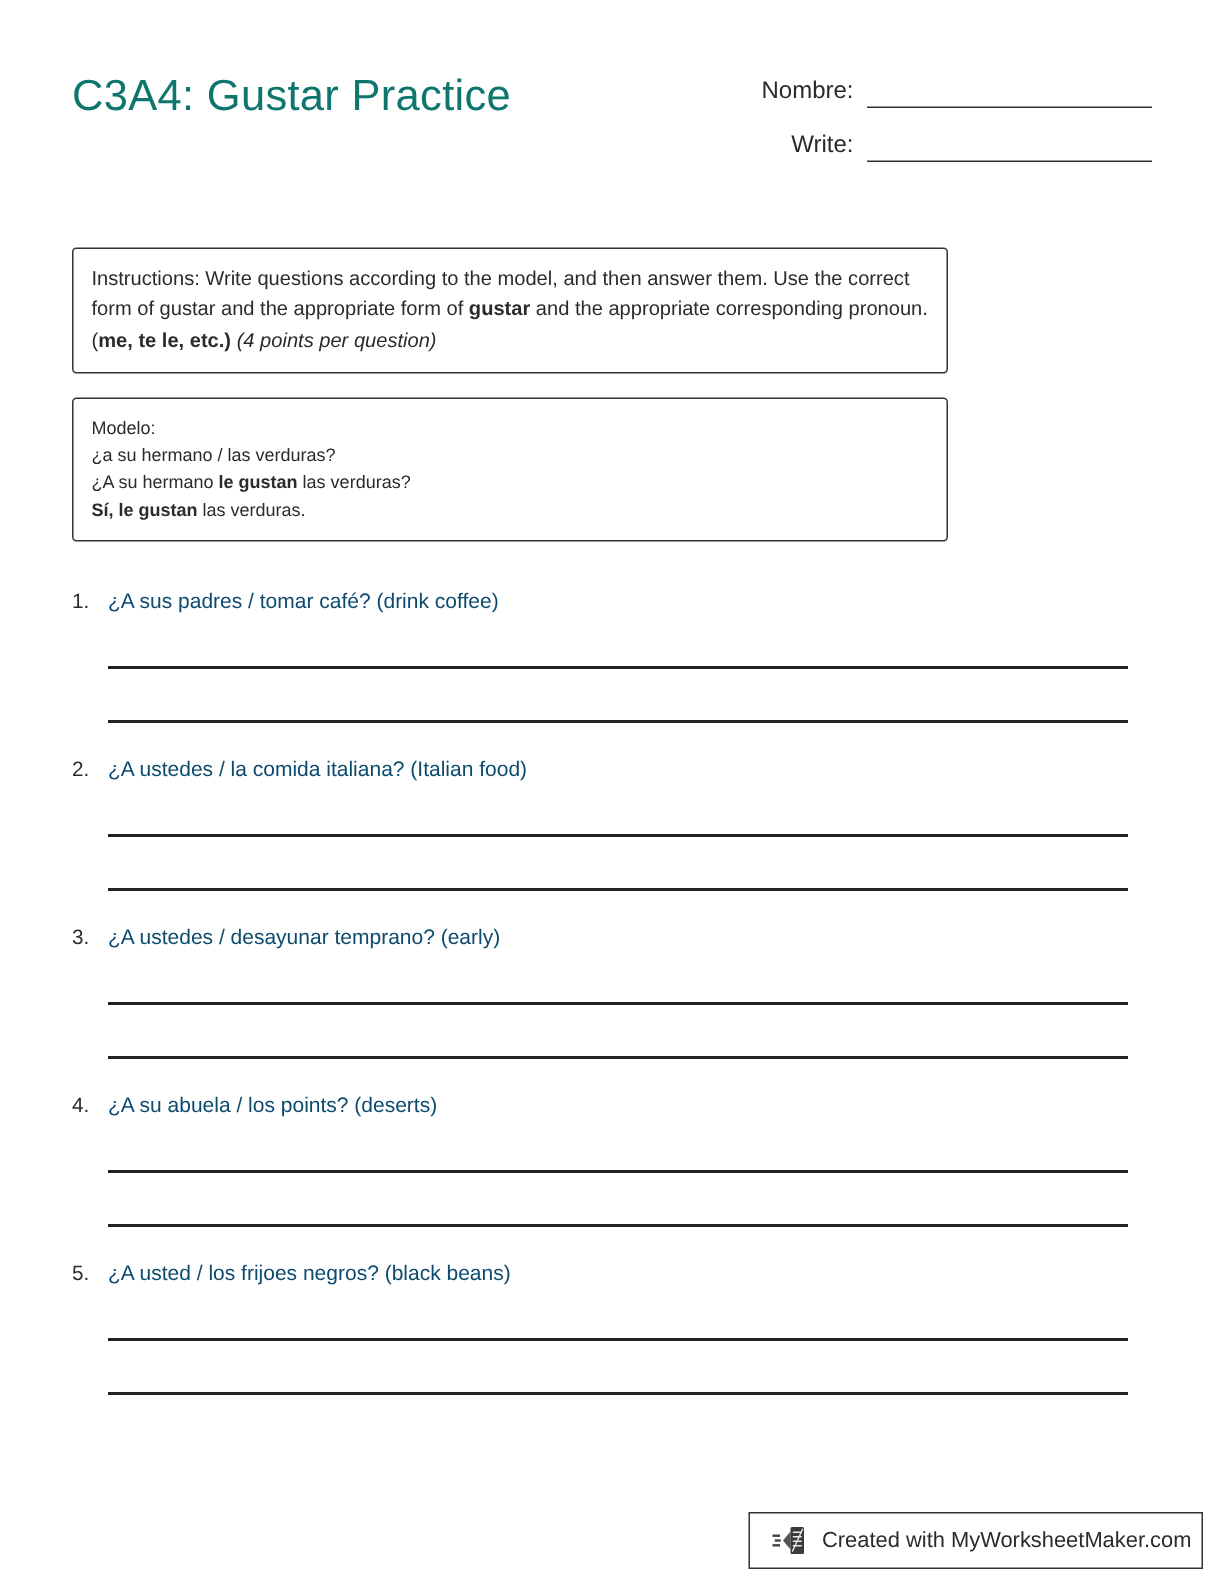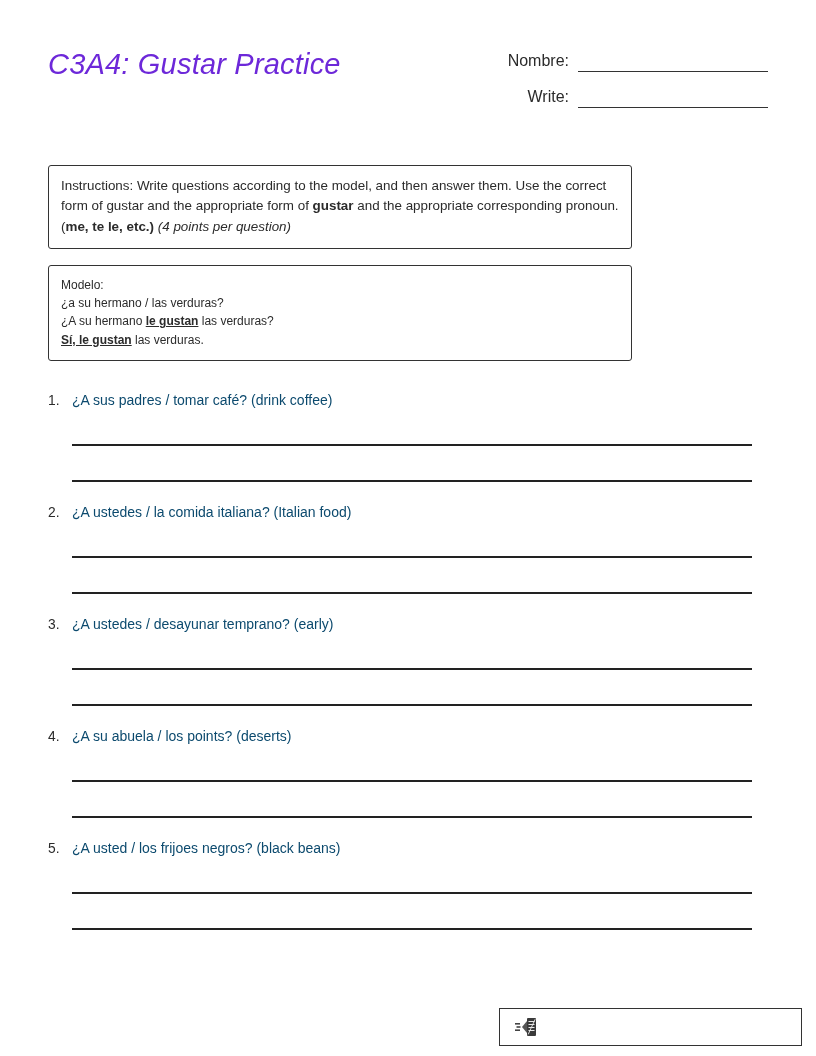--- a/index.html
+++ b/index.html
@@ -22,24 +22,23 @@
     left: 0; top: 0;
     width: 816px;
     height: 130px;
   }
   #worksheet-title {
     position: absolute;
     left: 48px;
     top: 48px;
     font-size: 29px;
     font-weight: 400;
-    color: #6d28d9;
+    color: #0f766e;
     letter-spacing: 0.2px;
     white-space: nowrap;
-    font-style: italic;
   }
   .field-row {
     position: absolute;
     display: flex;
     align-items: flex-end;
     justify-content: flex-end;
   }
   #name-field-row { left: 420px; top: 52px; width: 348px; }
   #date-field-row { left: 420px; top: 88px; width: 348px; }
   .field-label {
@@ -77,21 +76,20 @@
   #instructions-text b { font-weight: 700; }
   #instructions-text i { font-style: italic; }
 
   .modelo-line {
     font-size: 12px;
     line-height: 1.52;
     color: #2b2b2b;
   }
   .emph {
     font-weight: 700;
-    text-decoration: underline;
   }
 
   
   #questions {
     position: absolute;
     left: 0;
     top: 392px;
     width: 816px;
   }
   .question-block {
@@ -233,13 +231,14 @@
 <div id="footer-badge">
   <svg id="footer-logo-icon" viewBox="0 0 26 22">
     <rect x="1" y="7" width="5" height="1.6" fill="#444"></rect>
     <rect x="2.5" y="10.2" width="4" height="1.6" fill="#444"></rect>
     <rect x="1" y="13.4" width="5" height="1.6" fill="#444"></rect>
     <polygon points="8,11 13,5 13,17" fill="#555"></polygon>
     <rect x="13" y="2" width="9" height="18" rx="1" fill="#3a3a3a"></rect>
     <path d="M14.5 5.5 L20.5 5.5 M14.5 8.5 L20.5 8.5 M14.5 11.5 L20.5 11.5 M14.5 14.5 L20.5 14.5" stroke="#e8e8e8" stroke-width="1" fill="none"></path>
     <path d="M14.2 18.4 L21.2 3.2" stroke="#e8e8e8" stroke-width="0.9" fill="none"></path>
   </svg>
+  <span id="footer-text">Created with MyWorksheetMaker.com</span>
 </div>
 
 </body></html>

